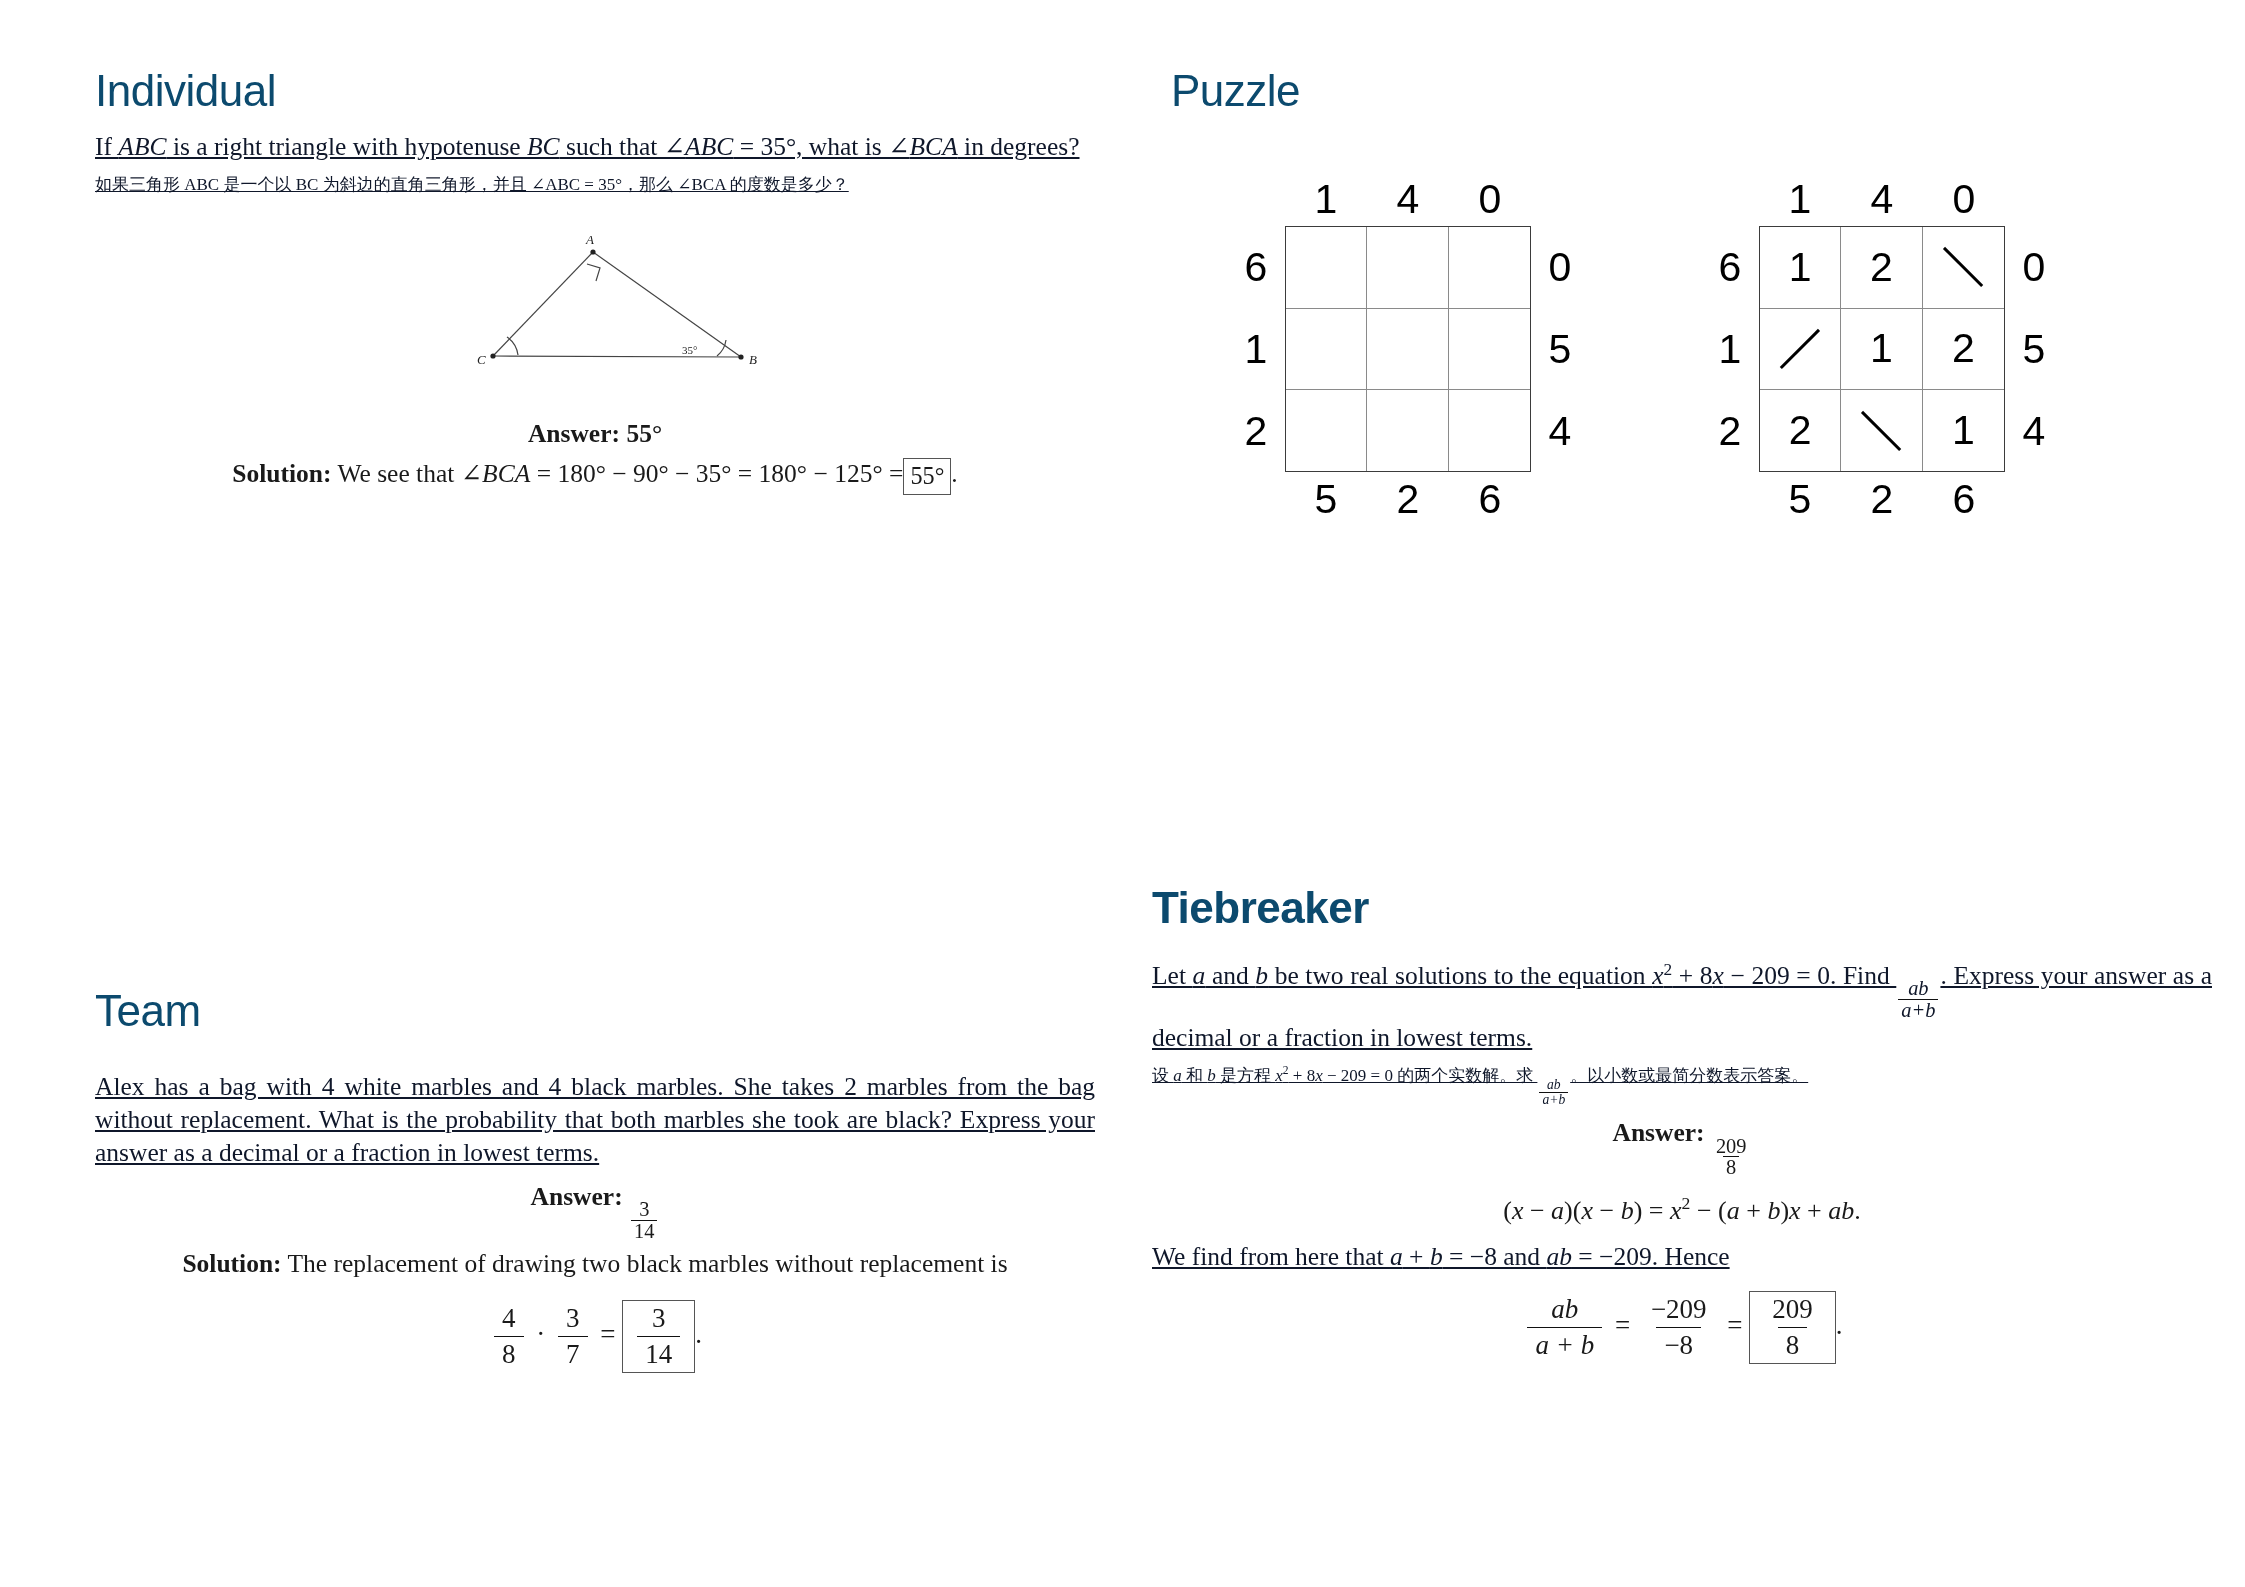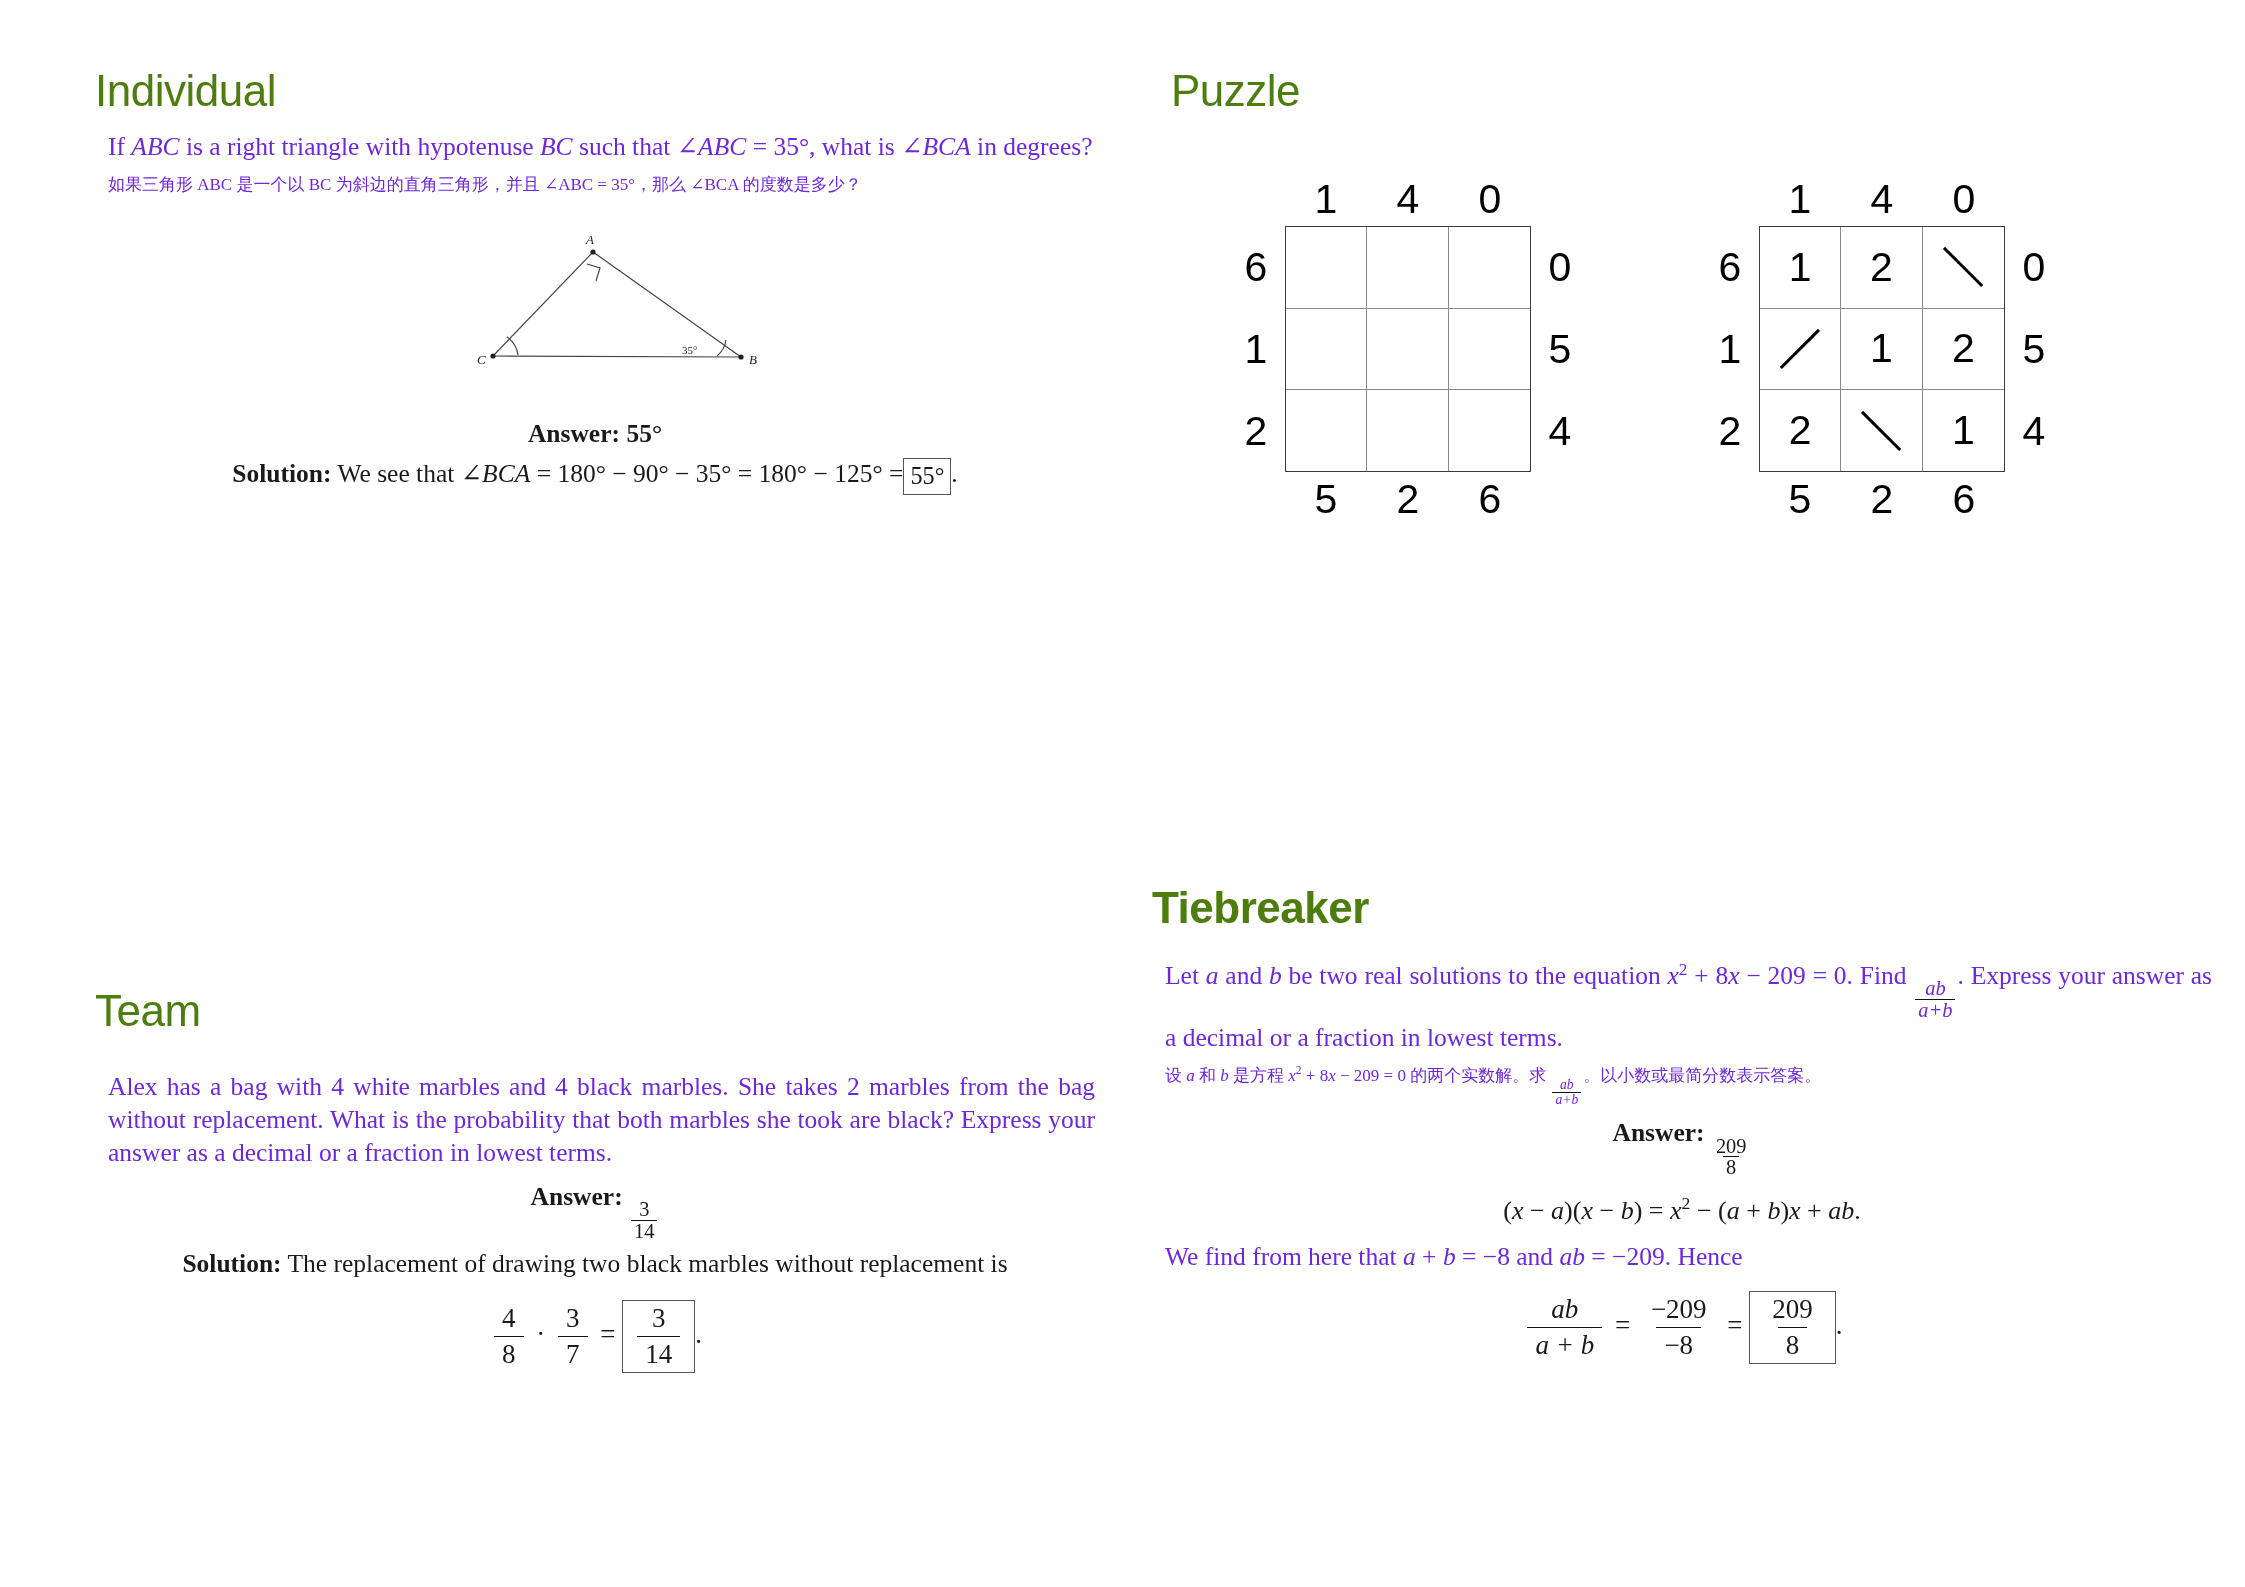--- a/index.html
+++ b/index.html
@@ -24,32 +24,33 @@
   
   .col-left  { position: absolute; left: 95px;  width: 1000px; }
   .col-right { position: absolute; left: 1152px; width: 1060px; }
 
   
   .heading {
     font-family: "Liberation Sans", "DejaVu Sans", sans-serif;
     font-weight: 400;
     font-size: 44px;
     line-height: 1.05;
-    color: #4d7c0f;
+    color: #0c4a6e;
     letter-spacing: -0.5px;
     margin: 0 0 16px 0;
   }
 
   
   .prose {
     font-size: 25.5px;
     line-height: 1.30;
     text-align: justify;
-    margin: 0 0 10px 13px;
-    color: #6d28d9;
+    margin: 0 0 10px 0;
+    color: #0f172a;
+    text-decoration: underline;
   }
   .prose.zh {
     font-size: 17px;
     line-height: 1.45;
   }
   .prose.tight { text-align: left; }
 
   .mathit { font-style: italic; font-family: "Liberation Serif", serif; }
   sup.exp { font-size: 0.68em; vertical-align: super; line-height: 0; }
 

